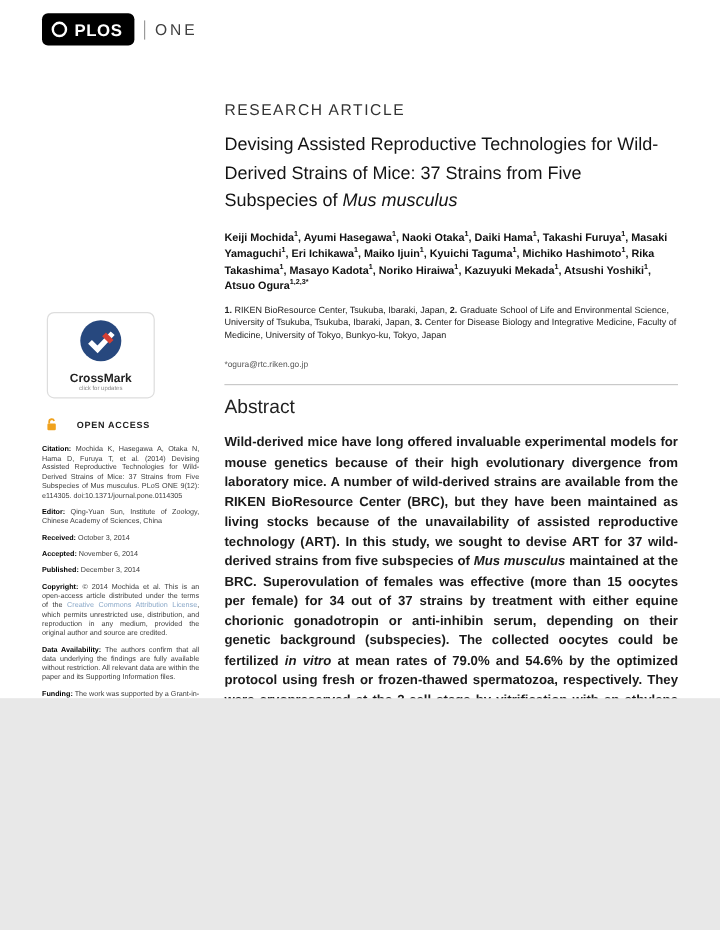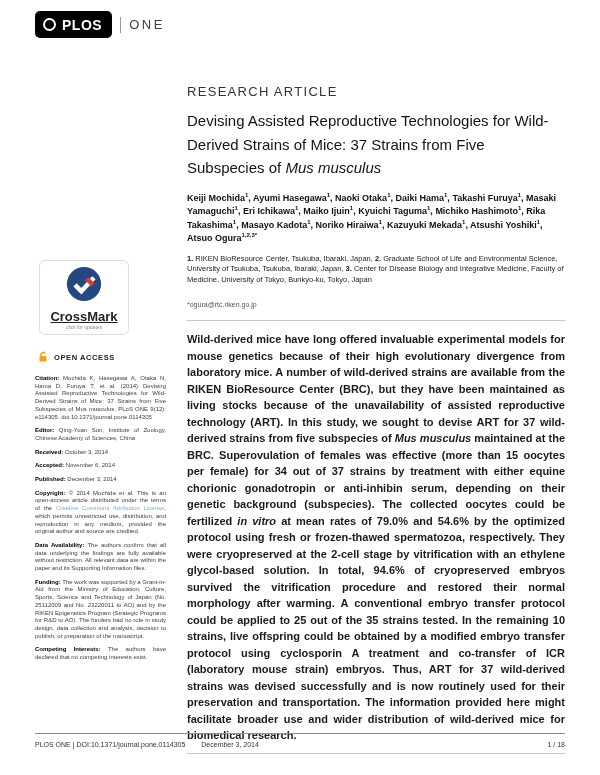--- a/index.html
+++ b/index.html
@@ -1,34 +1,34 @@
 <!DOCTYPE html>
 <html><head>
 <meta charset="utf-8">
 <style>
   * { margin:0; padding:0; box-sizing:border-box; }
   html,body { background:#e8e8e8; }
   .page {
-    position:relative; width:600px; height:775px; margin:0 auto;
+    position:relative; width:600px; height:582px; margin:0 auto;
     background:#ffffff; overflow:hidden;
     font-family:"Liberation Sans", sans-serif; color:#1a1a1a;
   }
   
   .logo { position:absolute; left:35px; top:11px; display:flex; align-items:center; }
   .logo-box { background:#000; border-radius:5px; height:27px; display:flex; align-items:center; padding:0 10px 0 8px; gap:6px; }
   .logo-ring { width:13px; height:13px; border:2.5px solid #fff; border-radius:50%; }
   .logo-plos { color:#fff; font-weight:bold; font-size:14px; letter-spacing:.5px; }
   .logo-sep { width:1px; height:16px; background:#9a9a9a; margin:0 8px; }
   .logo-one { font-size:13px; color:#404040; letter-spacing:2.5px; }
   
   .sidebar { position:absolute; left:35px; top:260px; width:131px; }
   .crossmark { width:90px; text-align:center; margin:0 0 16px 4px; border:1px solid #ddd; border-radius:6px; padding:5px 2px 4px; cursor:pointer; }
-  .cm-title { font-size:13px; font-weight:bold; color:#222; margin-top:3px;text-decoration:underline; }
+  .cm-title { font-size:10px; font-weight:bold; color:#222; margin-top:3px; }
   .cm-sub { font-size:5px; color:#8a8a8a; }
-  .oa-row { display:flex; align-items:center; gap:5px; margin:0 0 12px 2px; }
+  .oa-row { display:flex; align-items:center; gap:15px; margin:0 0 12px 2px; }
   .oa-label { font-size:7.5px; font-weight:bold; letter-spacing:.6px; color:#222; }
   .side-p { font-size:6px; line-height:7.7px; color:#3c3c3c; text-align:justify; margin-bottom:6px; }
   .side-p b { color:#000; }
   .cc-link { color:#8aa8c8; text-decoration:none; cursor:pointer; }
   
   .main { position:absolute; left:187px; top:84px; width:378px; }
   .kicker { font-size:13px; letter-spacing:1.3px; color:#333; margin-bottom:10px; }
   .title { font-size:15px; line-height:23.5px; font-weight:normal; color:#141414; margin-bottom:12px; }
   .title i { font-style:italic; }
   .authors { font-size:9px; font-weight:bold; line-height:13.5px; color:#111; margin-bottom:8px; }
@@ -104,20 +104,21 @@
     <h1 class="title"><span>Devising Assisted Reproductive Technologies for Wild-Derived Strains of Mice: 37 Strains from Five Subspecies of </span><i>Mus musculus</i></h1>
 
     <div class="authors"><span>Keiji Mochida<sup>1</sup></span>, <span>Ayumi Hasegawa<sup>1</sup></span>, <span>Naoki Otaka<sup>1</sup></span>, <span>Daiki Hama<sup>1</sup></span>, <span>Takashi Furuya<sup>1</sup></span>, <span>Masaki Yamaguchi<sup>1</sup></span>, <span>Eri Ichikawa<sup>1</sup></span>, <span>Maiko Ijuin<sup>1</sup></span>, <span>Kyuichi Taguma<sup>1</sup></span>, <span>Michiko Hashimoto<sup>1</sup></span>, <span>Rika Takashima<sup>1</sup></span>, <span>Masayo Kadota<sup>1</sup></span>, <span>Noriko Hiraiwa<sup>1</sup></span>, <span>Kazuyuki Mekada<sup>1</sup></span>, <span>Atsushi Yoshiki<sup>1</sup></span>, <span>Atsuo Ogura<sup>1,2,3*</sup></span></div>
 
     <div class="affil"><b>1.</b> RIKEN BioResource Center, Tsukuba, Ibaraki, Japan, <b>2.</b> Graduate School of Life and Environmental Science, University of Tsukuba, Tsukuba, Ibaraki, Japan, <b>3.</b> Center for Disease Biology and Integrative Medicine, Faculty of Medicine, University of Tokyo, Bunkyo-ku, Tokyo, Japan</div>
 
     <a class="email">*ogura@rtc.riken.go.jp</a>
 
     <div class="rule"></div>
 
+    <h2 class="h-abstract">Abstract</h2>
 
     <div class="abstract"><span>Wild-derived mice have long offered invaluable experimental models for mouse genetics because of their high evolutionary divergence from laboratory mice. A number of wild-derived strains are available from the RIKEN BioResource Center (BRC), but they have been maintained as living stocks because of the unavailability of assisted reproductive technology (ART). In this study, we sought to devise ART for 37 wild-derived strains from five subspecies of </span><i>Mus musculus</i><span> maintained at the BRC. Superovulation of females was effective (more than 15 oocytes per female) for 34 out of 37 strains by treatment with either equine chorionic gonadotropin or anti-inhibin serum, depending on their genetic background (subspecies). The collected oocytes could be fertilized </span><i>in vitro</i><span> at mean rates of 79.0% and 54.6% by the optimized protocol using fresh or frozen-thawed spermatozoa, respectively. They were cryopreserved at the 2-cell stage by vitrification with an ethylene glycol-based solution. In total, 94.6% of cryopreserved embryos survived the vitrification procedure and restored their normal morphology after warming. A conventional embryo transfer protocol could be applied to 25 out of the 35 strains tested. In the remaining 10 strains, live offspring could be obtained by a modified embryo transfer protocol using cyclosporin A treatment and co-transfer of ICR (laboratory mouse strain) embryos. Thus, ART for 37 wild-derived strains was devised successfully and is now routinely used for their preservation and transportation. The information provided here might facilitate broader use and wider distribution of wild-derived mice for biomedical research.</span></div>
 
     <div class="rule-bottom"></div>
   </div>
 
   <div class="footer">
     <div>
       <span>PLOS ONE | DOI:10.1371/journal.pone.0114305</span>
       <span class="date">December 3, 2014</span>

